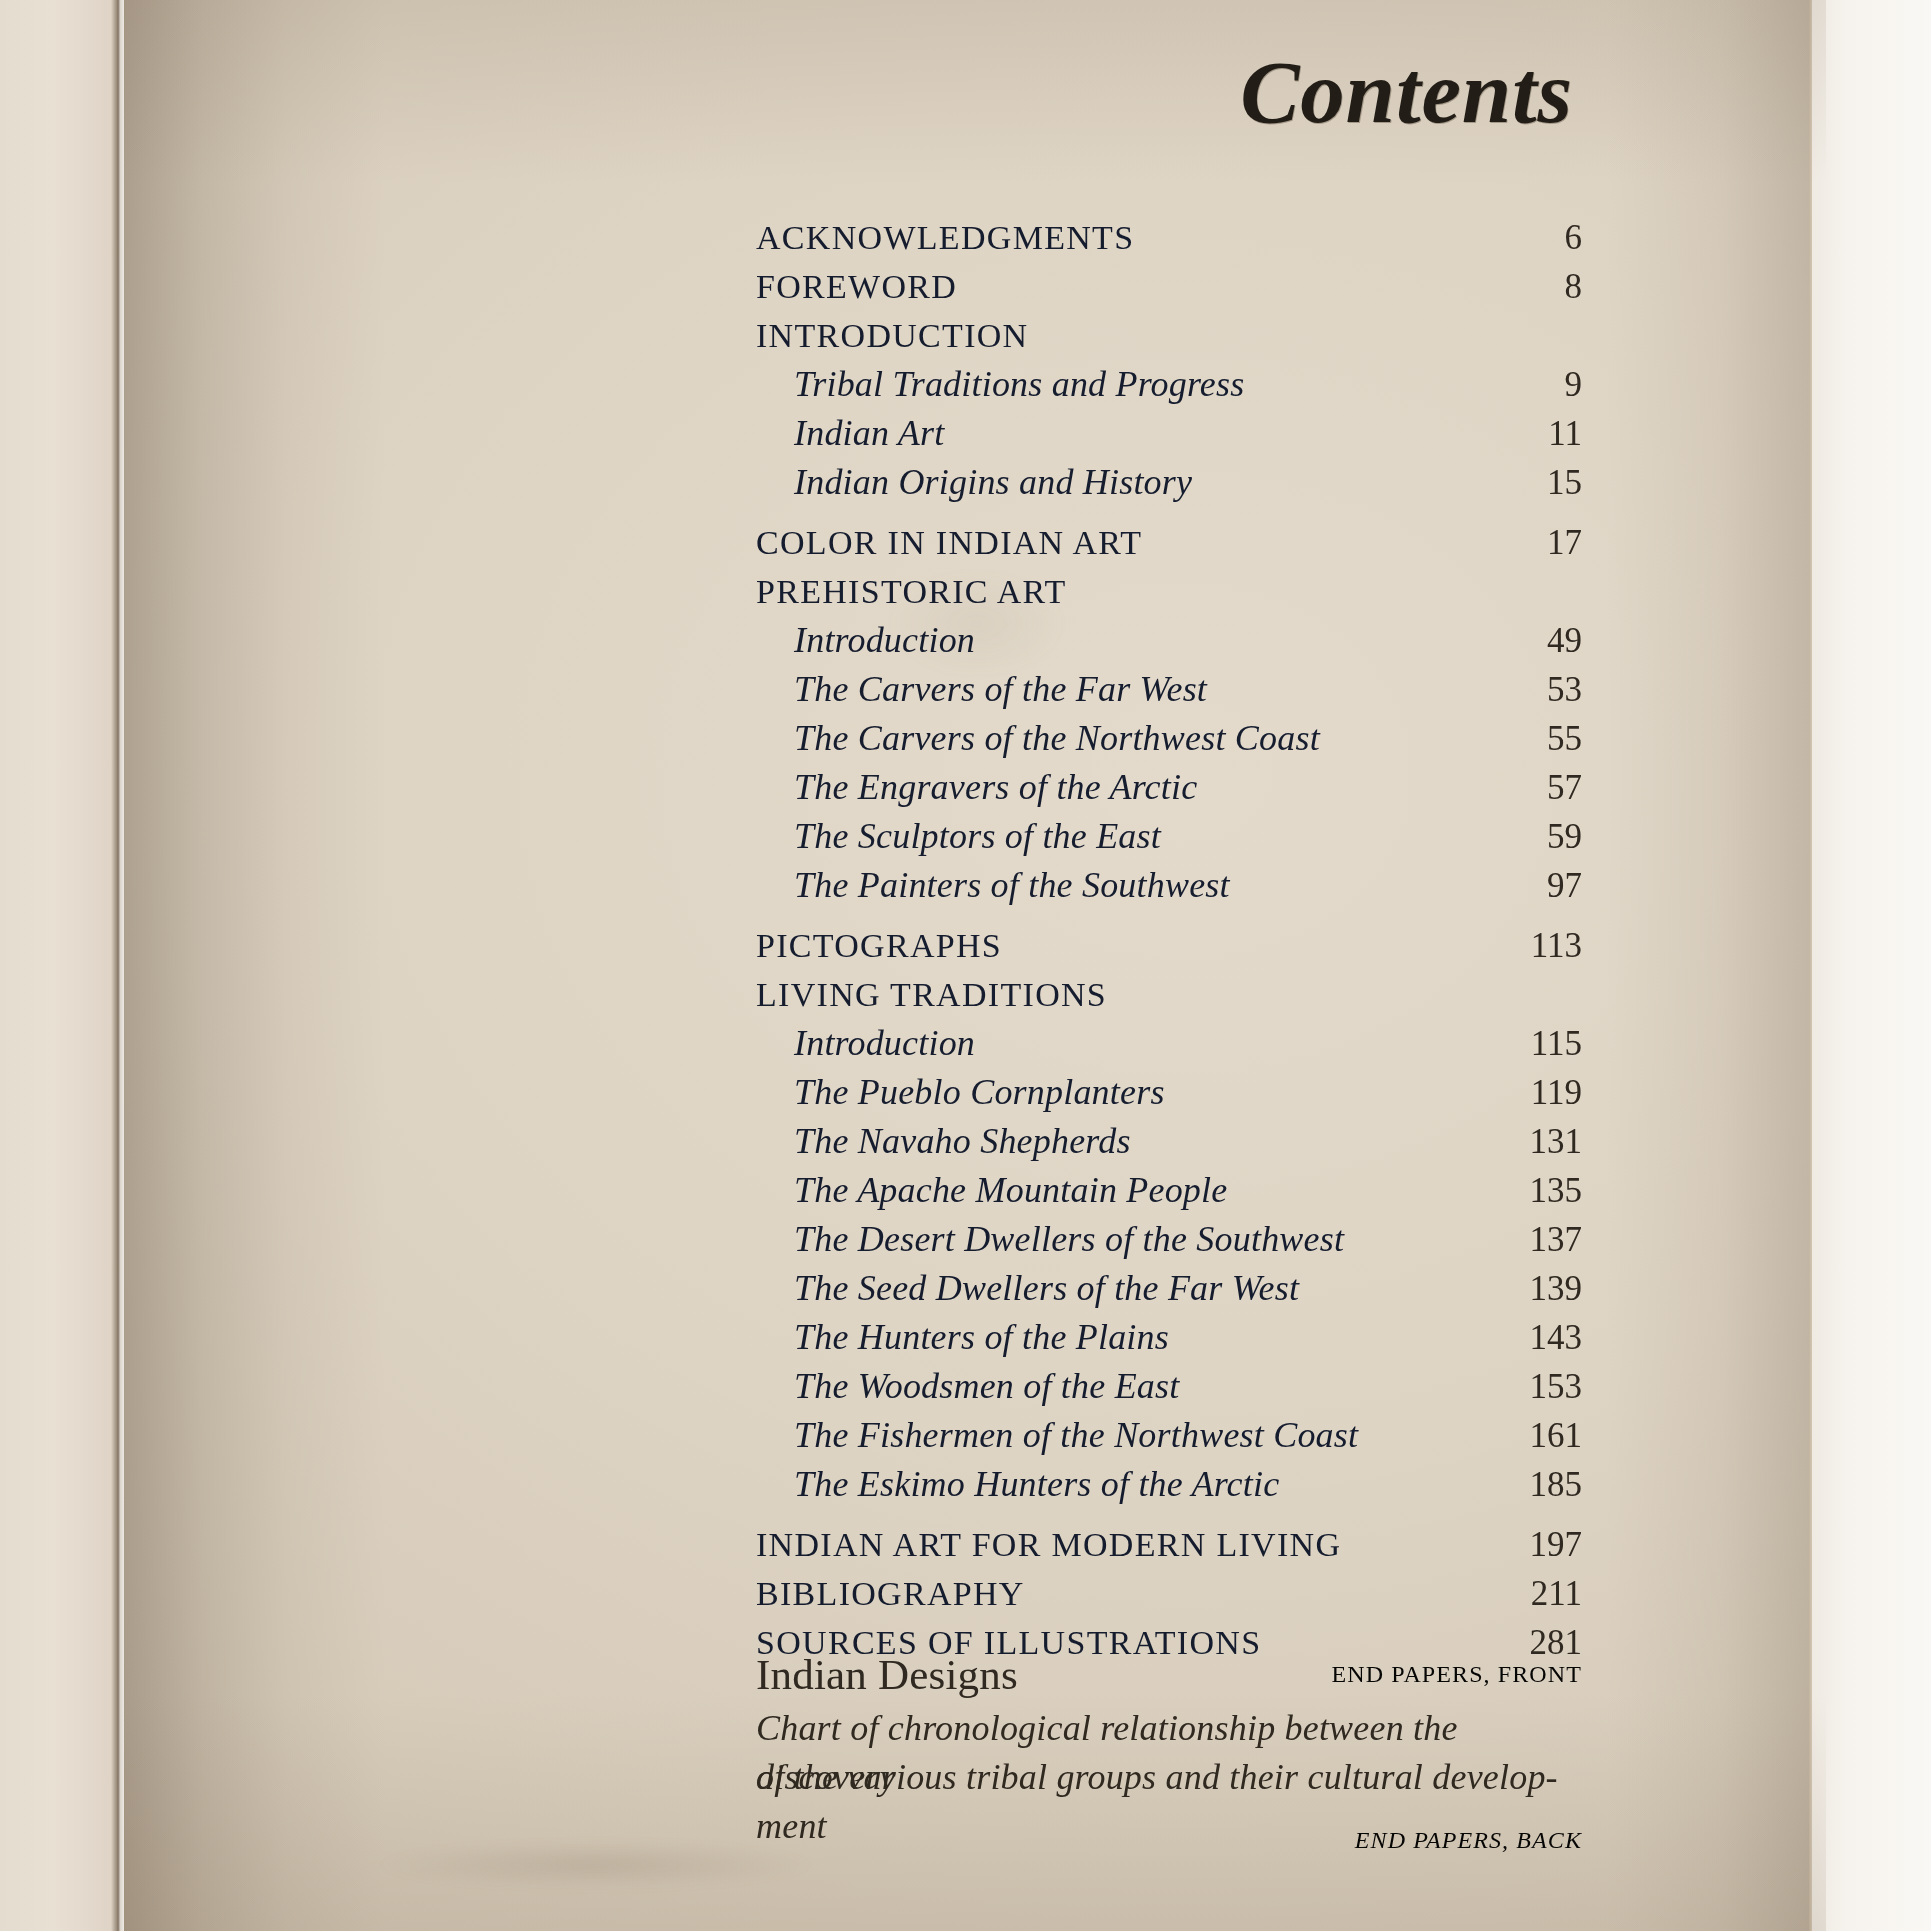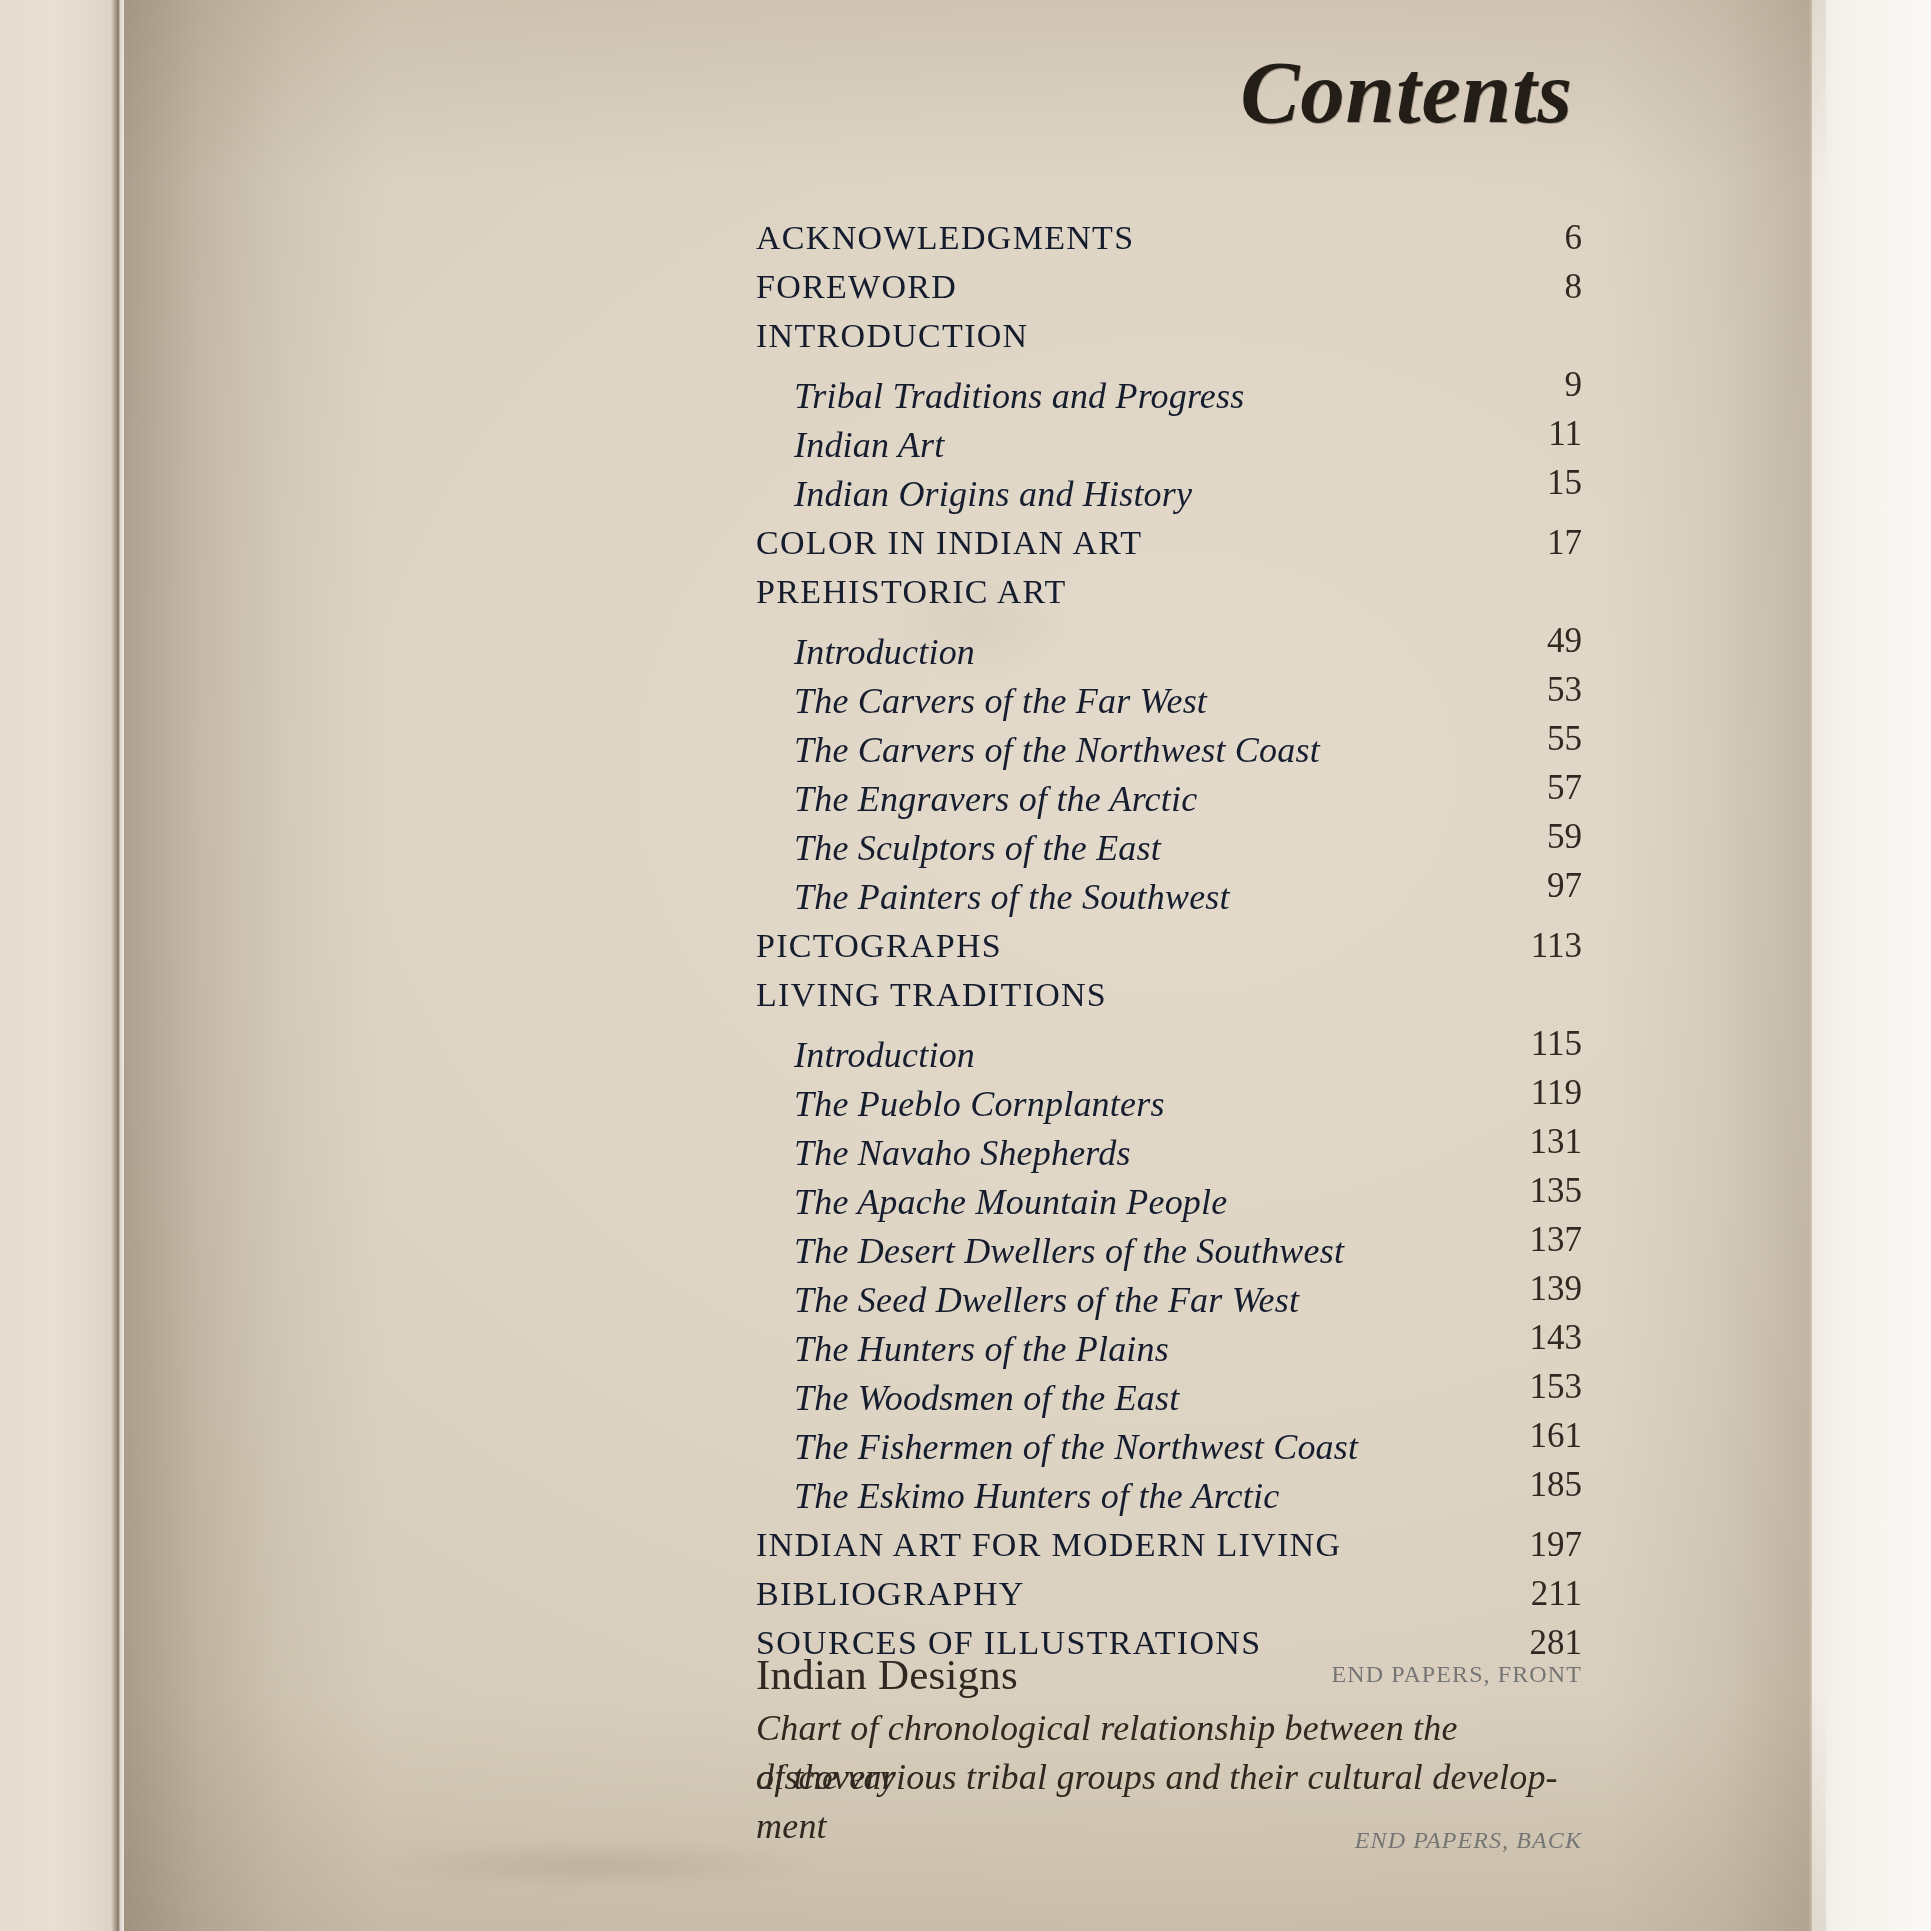--- a/index.html
+++ b/index.html
@@ -126,42 +126,41 @@
     letter-spacing:1.3px;
     font-variant:normal;
     text-transform:uppercase;
   }
   
   .row.sub{ padding-left:38px; }
   .row.sub .label{
     font-size:36px;
     font-style:italic;
     letter-spacing:0.2px;
-    margin-top:12px;
   }
   .row.gap-before{ margin-top:11px; }
 
   
   .endnotes{
     position:absolute;
     left:756px;top:1650px;width:826px;
   }
   .en-row{
     position:relative;
     height:49px;line-height:49px;white-space:nowrap;
   }
   .en-title{
     font-size:43px;color:#2a241c;letter-spacing:0.2px;
   }
   .en-ref{
     position:absolute;right:0;top:0;
     font-size:24px;
     letter-spacing:1.1px;
     text-transform:uppercase;
-    color:#737373;
+    color:#000000;
   }
   .en-para{
     margin-top:4.8px;
     width:826px;
     font-size:36px;
     font-style:italic;
     line-height:49px;
     color:#2a241c;
     letter-spacing:0.2px;
     text-align:justify;

